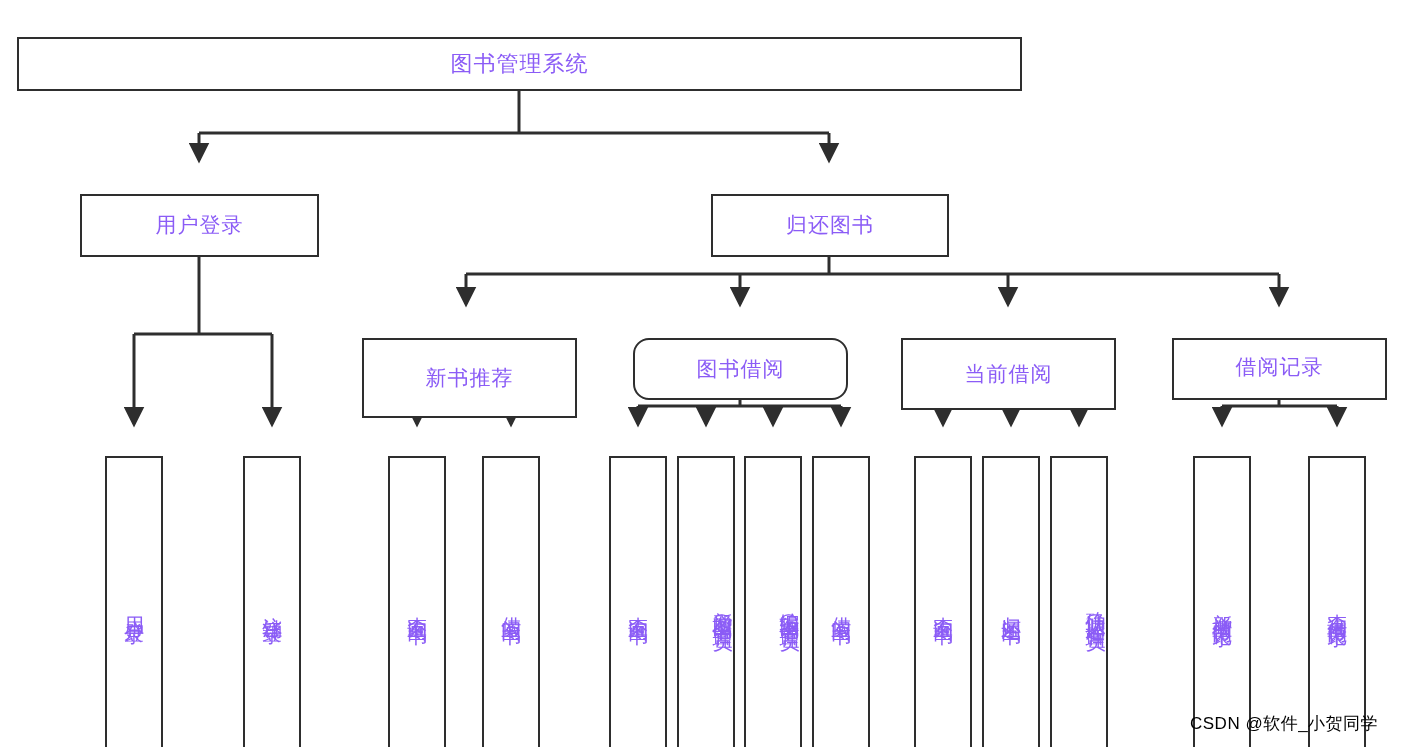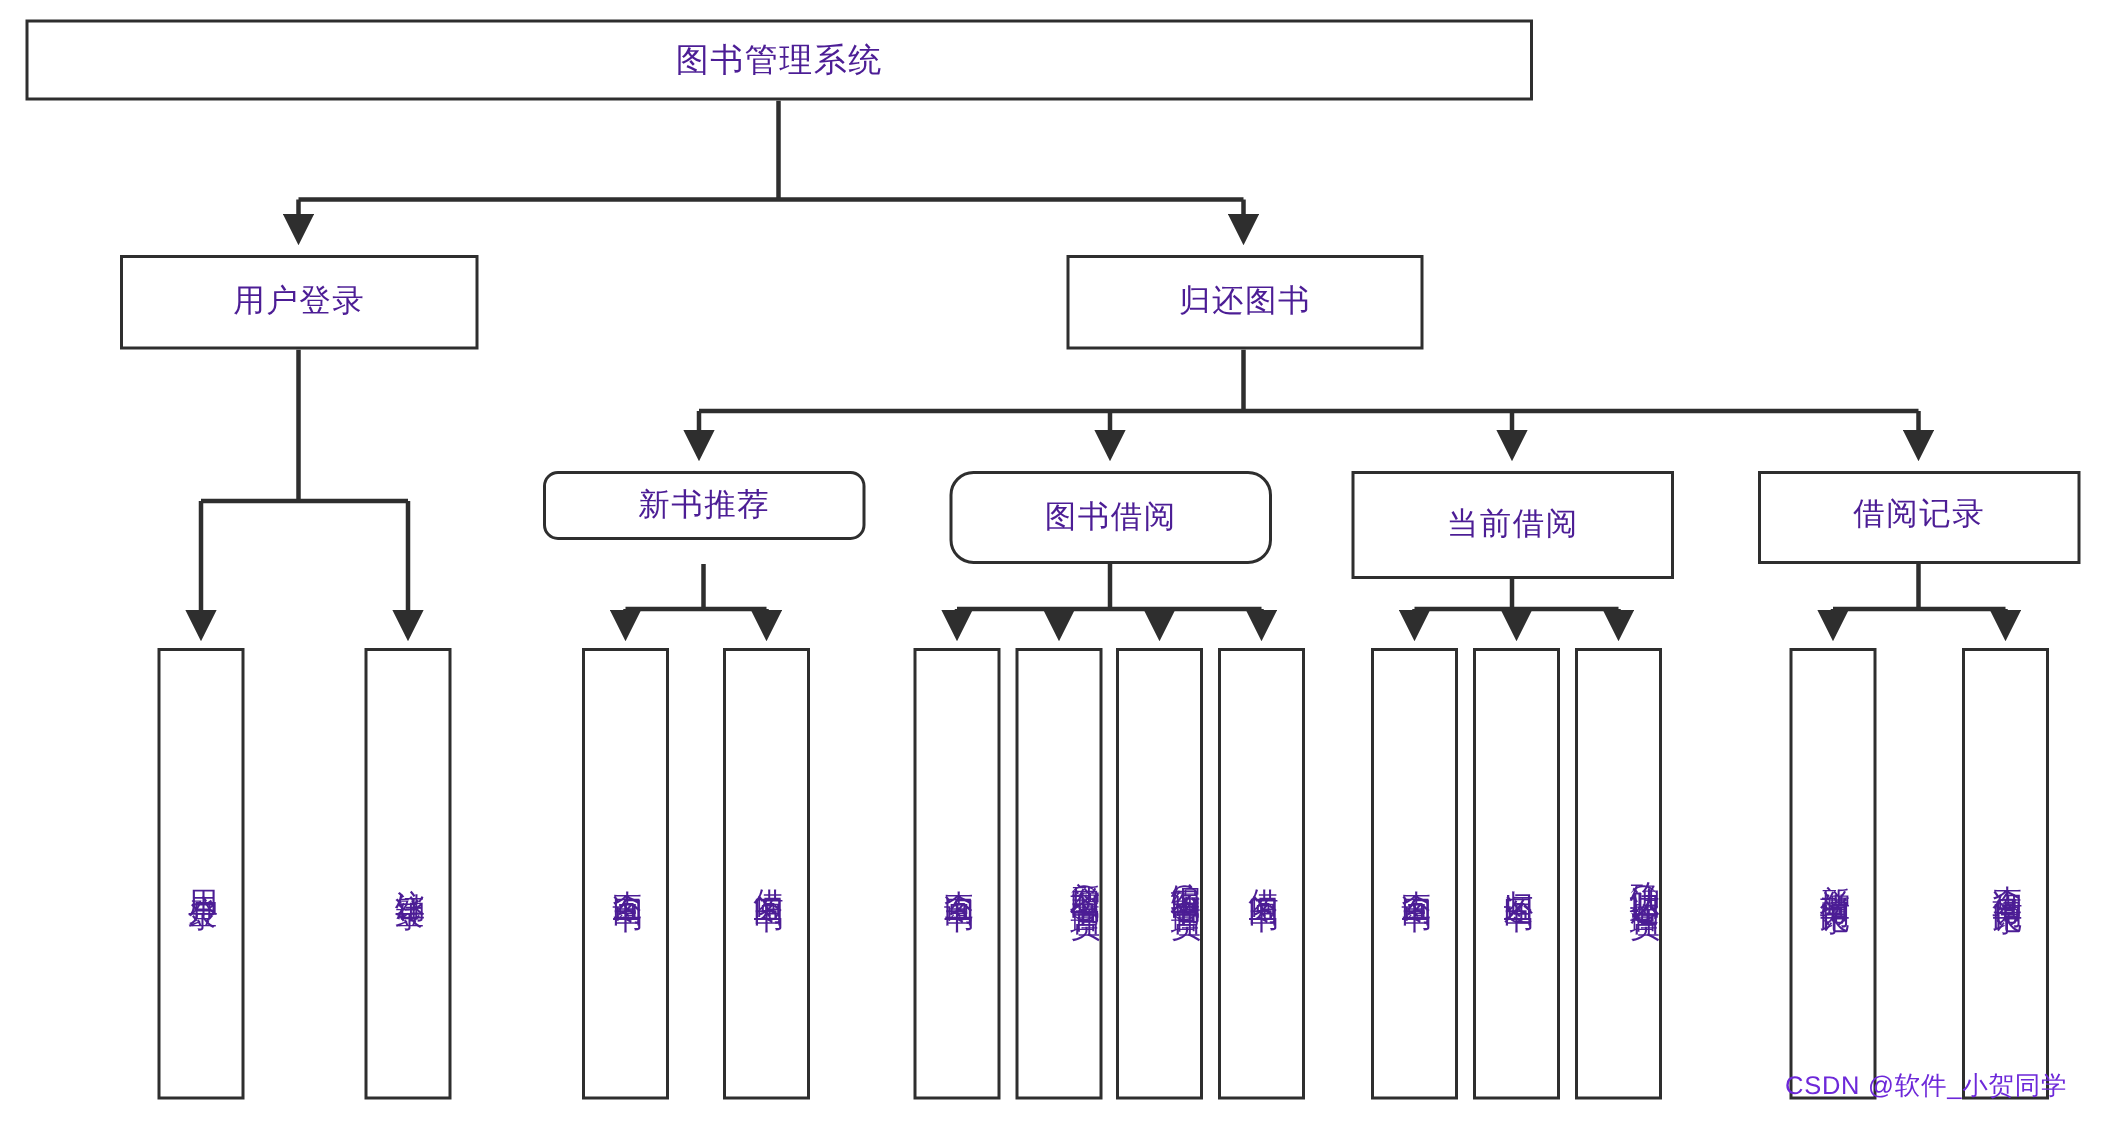--- a/index.html
+++ b/index.html
@@ -22,26 +22,27 @@
     left: 0;
     top: 0;
     width: 1405px;
     height: 747px;
   }
   .node {
     position: absolute;
     box-sizing: border-box;
     border: 2px solid #2e2e2e;
     background: #ffffff;
-    color: #4c1d95;
+    color: #8b5cf6;
     display: flex;
     align-items: center;
     justify-content: center;
     text-align: right;
     line-height: 1.08;
+    margin-top: 24px;
   }
   .node.h {
     font-size: 21px;
     letter-spacing: 1px;
   }
   .node.root {
     font-size: 22px;
     letter-spacing: 1px;
   }
   .node.v {
@@ -55,21 +56,21 @@
   }
   .node.v.mid {
     align-items: center;
     padding-top: 0;
   }
   .watermark {
     position: absolute;
     left: 1190px;
     top: 712px;
     font-size: 17px;
-    color: #6d28d9;
+    color: #000000;
     letter-spacing: 0.5px;
     white-space: nowrap;
   }
 </style>
 </head>
 <body>
 
 <div id="canvas">
 
   <svg id="wires" viewBox="0 0 1405 747">
@@ -126,21 +127,21 @@
     <span>图书管理系统</span>
   </div>
 
   <div class="node h" style="left:80px; top:170px; width:239px; height:63px;">
     <span>用户登录</span>
   </div>
   <div class="node h" style="left:711px; top:170px; width:238px; height:63px;">
     <span>归还图书</span>
   </div>
 
-  <div class="node h" style="left:362px; top:314px; width:215px; height:46px;border-radius:10px;">
+  <div class="node h" style="left:362px; top:314px; width:215px; height:80px;">
     <span>新书推荐</span>
   </div>
   <div class="node h" style="left:633px; top:314px; width:215px; height:62px;border-radius:16px;">
     <span>图书借阅</span>
   </div>
   <div class="node h" style="left:901px; top:314px; width:215px; height:72px;">
     <span>当前借阅</span>
   </div>
   <div class="node h" style="left:1172px; top:314px; width:215px; height:62px;font-family:Liberation Mono, monospace;">
     <span>借阅记录</span>

